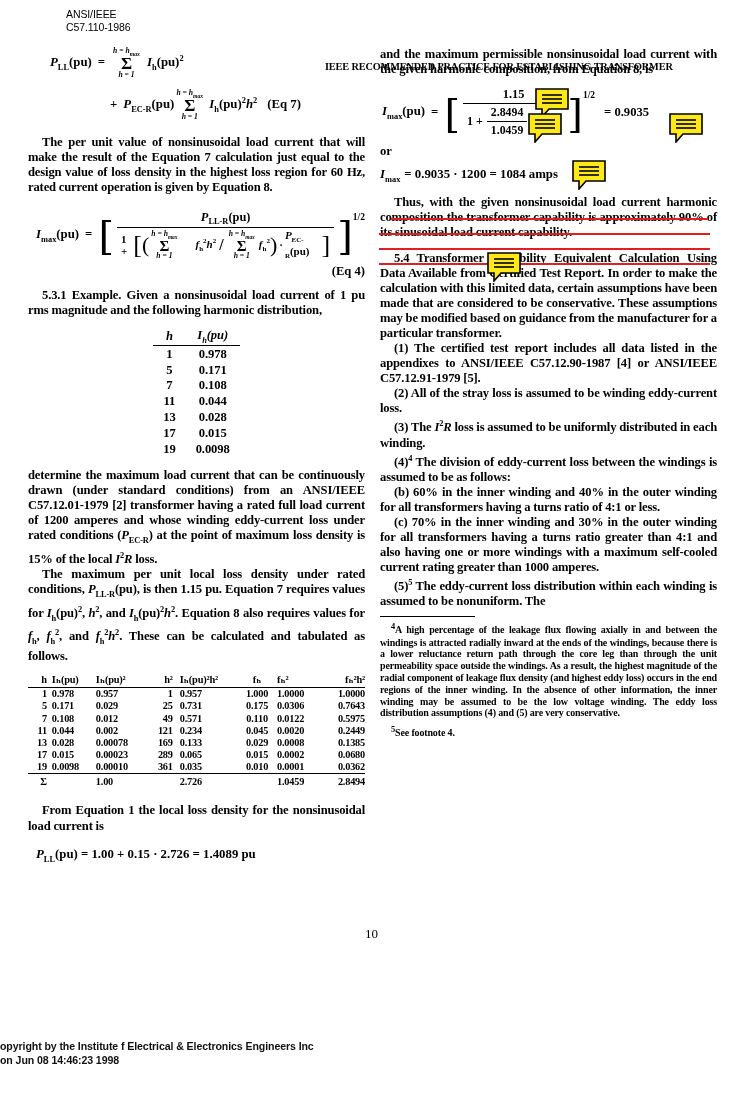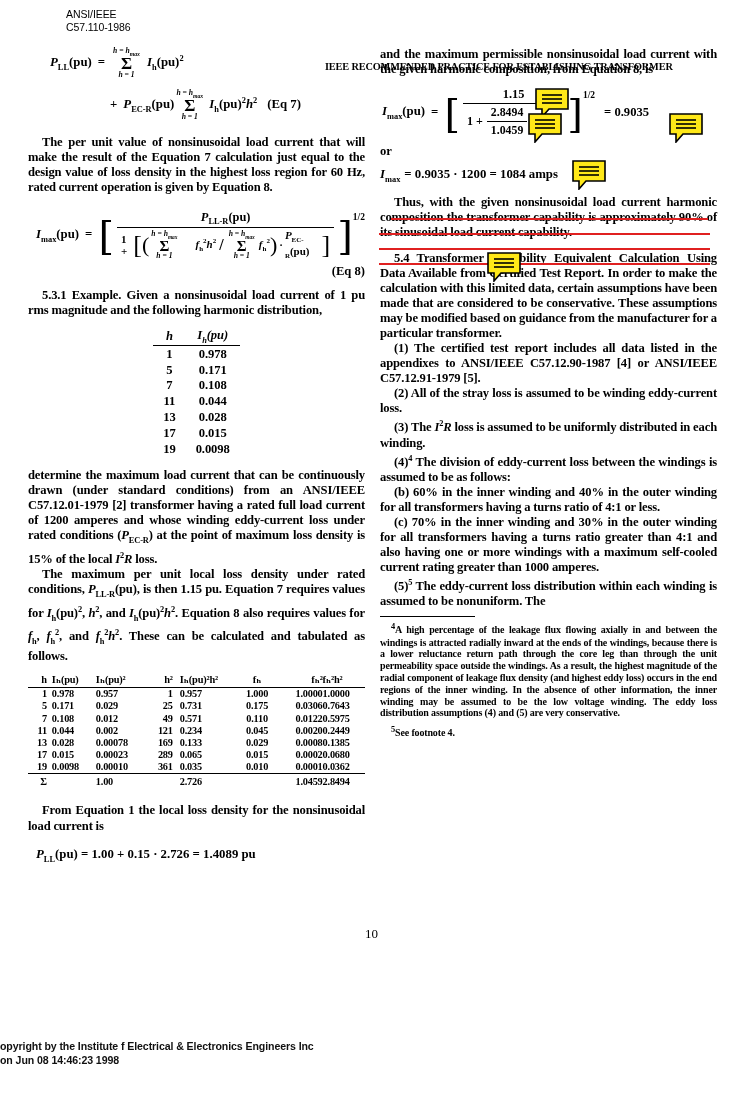--- a/index.html
+++ b/index.html
@@ -85,22 +85,22 @@
               width: 337px; letter-spacing: -0.2px; }
   table.big th { font-weight: bold; padding: 0 0 1.5px 0; border-bottom: 1.1px solid #000;
                  white-space: nowrap; font-size: 10.4px; }
   table.big td { padding: 0.6px 0; white-space: nowrap; }
   table.big .c-h   { width: 26px; text-align: right; padding-right: 5px;}
   table.big .c-ih  { width: 48px; text-align: left; }
   table.big .c-ih2 { width: 57px; text-align: left; }
   table.big .c-h2  { width: 34px; text-align: right; padding-right: 7px;}
   table.big .c-ihh { width: 62px; text-align: left; }
   table.big .c-f   { width: 44px; text-align: center; }
-  table.big .c-f2  { width: 50px; text-align: right; }
-  table.big .c-f2h { width: 46px; text-align: left; }
+  table.big .c-f2  { width: 50px; text-align: left; }
+  table.big .c-f2h { width: 46px; text-align: right; }
   table.big tr.sumrow td { border-top: 1.4px solid #000; padding-top: 2px; }
 
   
   .fnrule { width: 95px; height: 0; border-top: 1.1px solid #000; margin: 7px 0 4px 0; }
   p.fn {
     margin: 0; font-size: 10px; line-height: 11.8px; text-align: justify;
     font-weight: bold; text-indent: 11px; letter-spacing: -0.15px;
   }
   p.fn.second { margin-top: 5px; }
 
@@ -192,21 +192,21 @@
             <span style="margin-left:2px;"><i>f</i><span class="sub" style="font-size:7px;">h</span><span class="sup" style="font-size:7px;">2</span></span>
             <span style="font-size:22px;line-height:16px;font-weight:300;">)</span>
             <span style="margin:0 2px;">·</span>
             <span><i>P</i><span class="sub" style="font-size:7px;">EC-R</span><span>(pu)</span></span>
             <span style="font-size:26px;line-height:18px;font-weight:300;">]</span>
           </span>
         </span>
         <span class="bigbrk">]</span>
         <span style="font-size:9.5px;vertical-align:top;align-self:flex-start;margin-top:2px;">1/2</span>
       </div>
-      <div class="eqlabel" style="margin-top:4px;">(Eq 8)</div>
+      <div class="eqlabel" style="margin-top:4px;">(Eq 4)</div>
     </div>
 
     <p class="body" style="margin-top:9px;">
       <b>5.3.1 Example.</b><span> Given a nonsinusoidal load current of 1 pu rms magnitude and the following harmonic distribution,</span>
     </p>
 
     <table class="harm" style="margin-top:10px;">
       <thead>
         <tr>
           <th><i>h</i></th>

